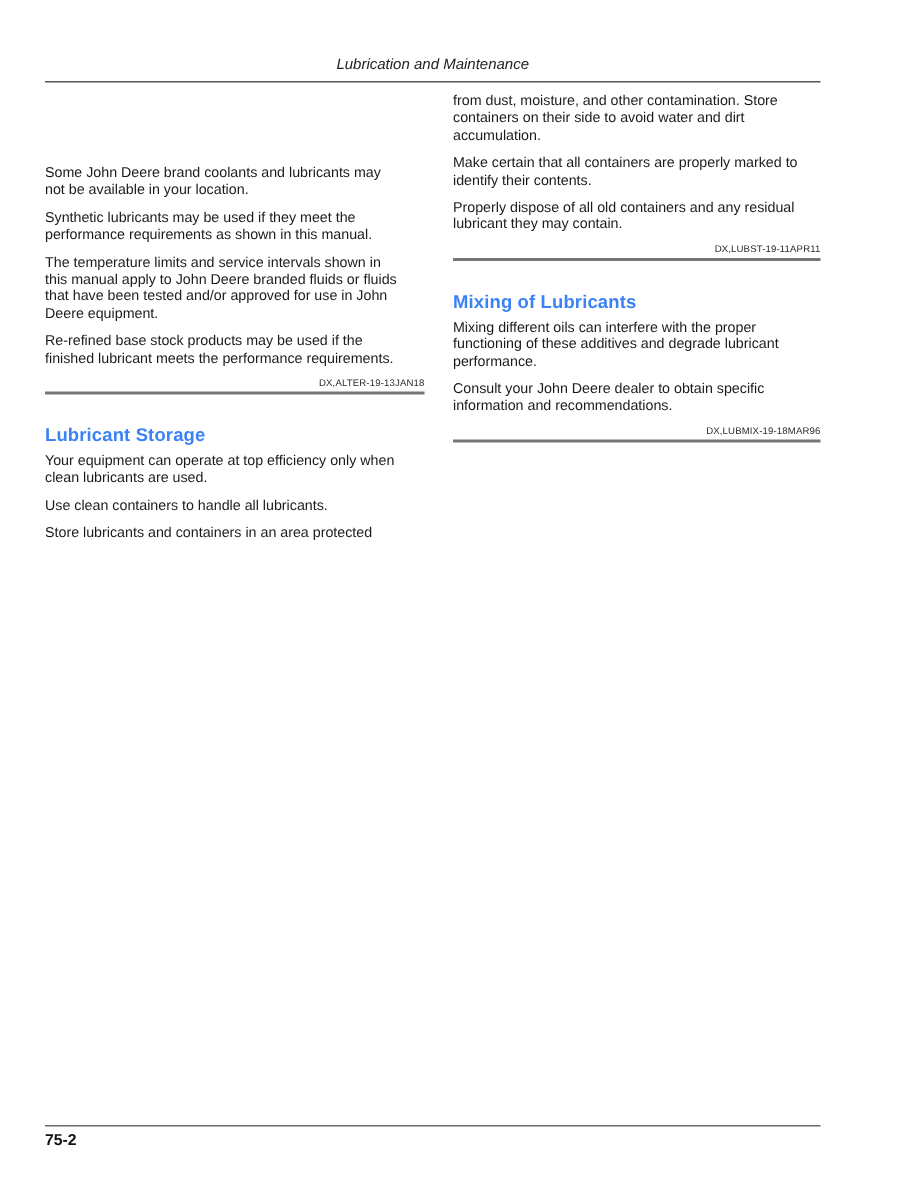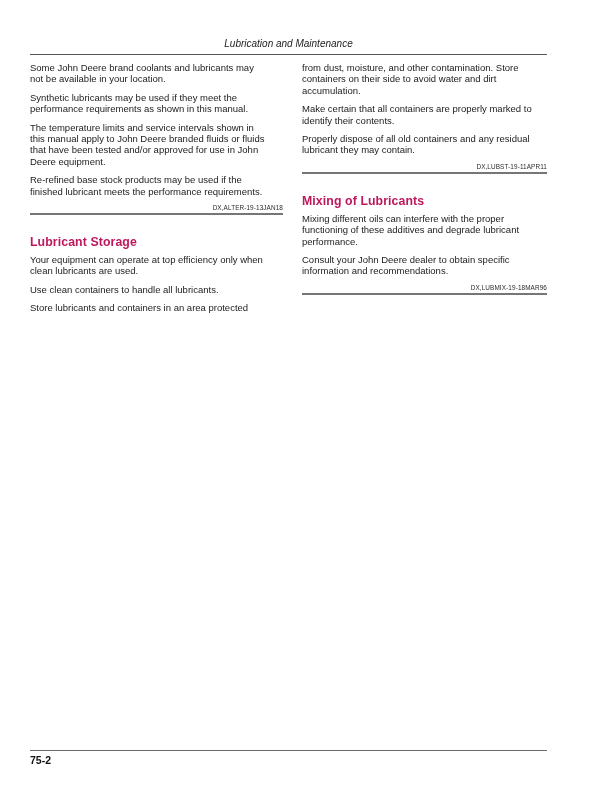--- a/index.html
+++ b/index.html
@@ -36,21 +36,21 @@
   }
   
   .columns {
     position: absolute;
     left: 30px;
     top: 62px;
     width: 517px;
     display: flex;
     gap: 19px;
   }
-  .col-left  { width: 253px; }
+  .col-left  { width: 253px; margin-top: 48px; }
   .col-right { width: 245px; }
   .para {
     margin: 0 0 7px 0;
     font-size: 9.5px;
     line-height: 11.4px;
     white-space: pre;
     color: #1b1b1b;
   }
   .code-row {
     text-align: right;
@@ -60,21 +60,21 @@
     margin: 1px 0 0 0;
   }
   .section-rule {
     border: none;
     border-top: 2px solid #767676;
     margin: 2px 0 0 0;
   }
   .section-heading {
     font-size: 12.3px;
     font-weight: bold;
-    color: #be185d;
+    color: #3b82f6;
     margin: 20px 0 5px 0;
     letter-spacing: 0.1px;
   }
   
   .footer-rule {
     position: absolute;
     left: 30px;
     top: 750px;
     width: 517px;
     border: none;

